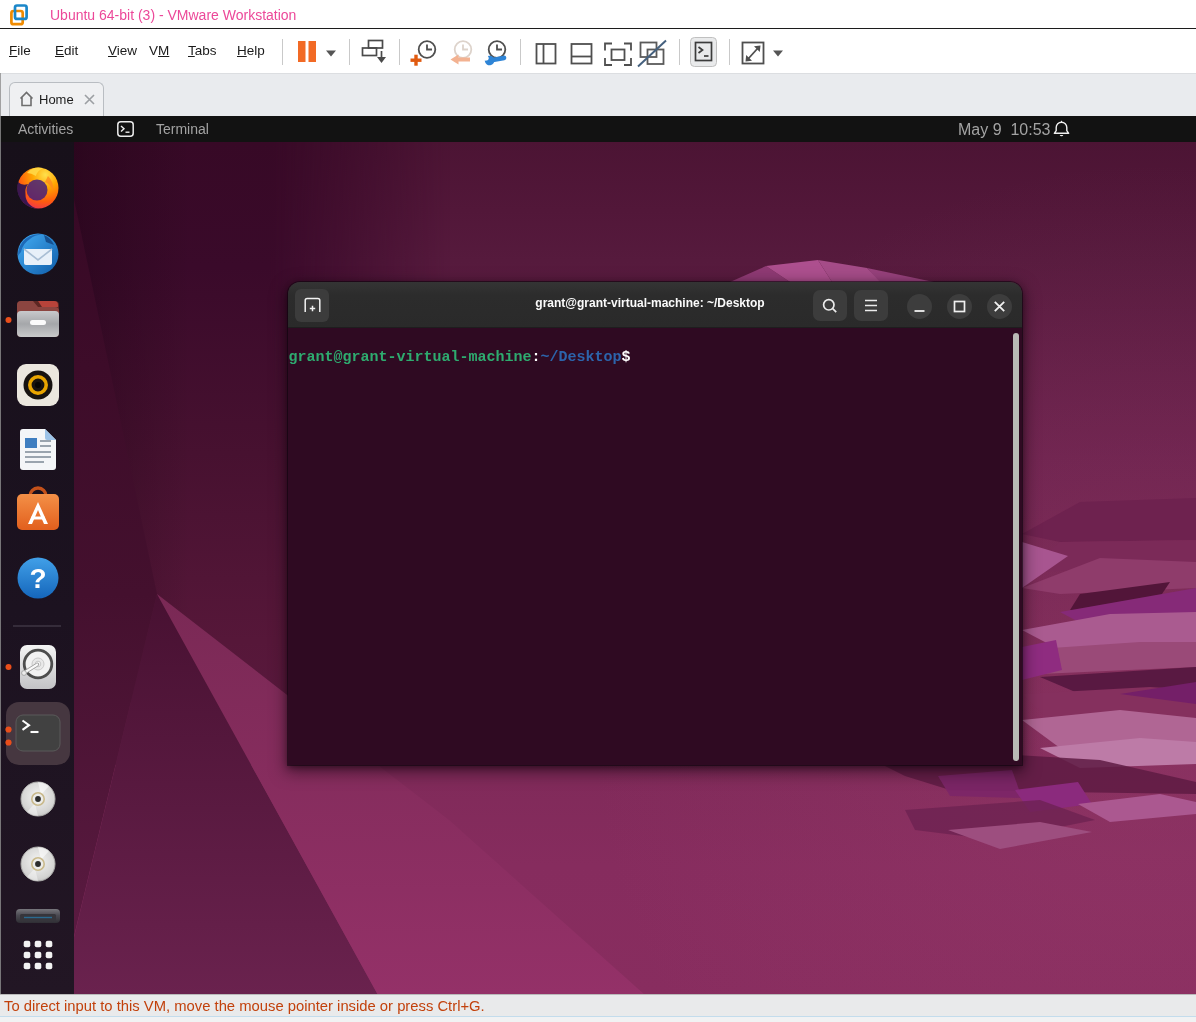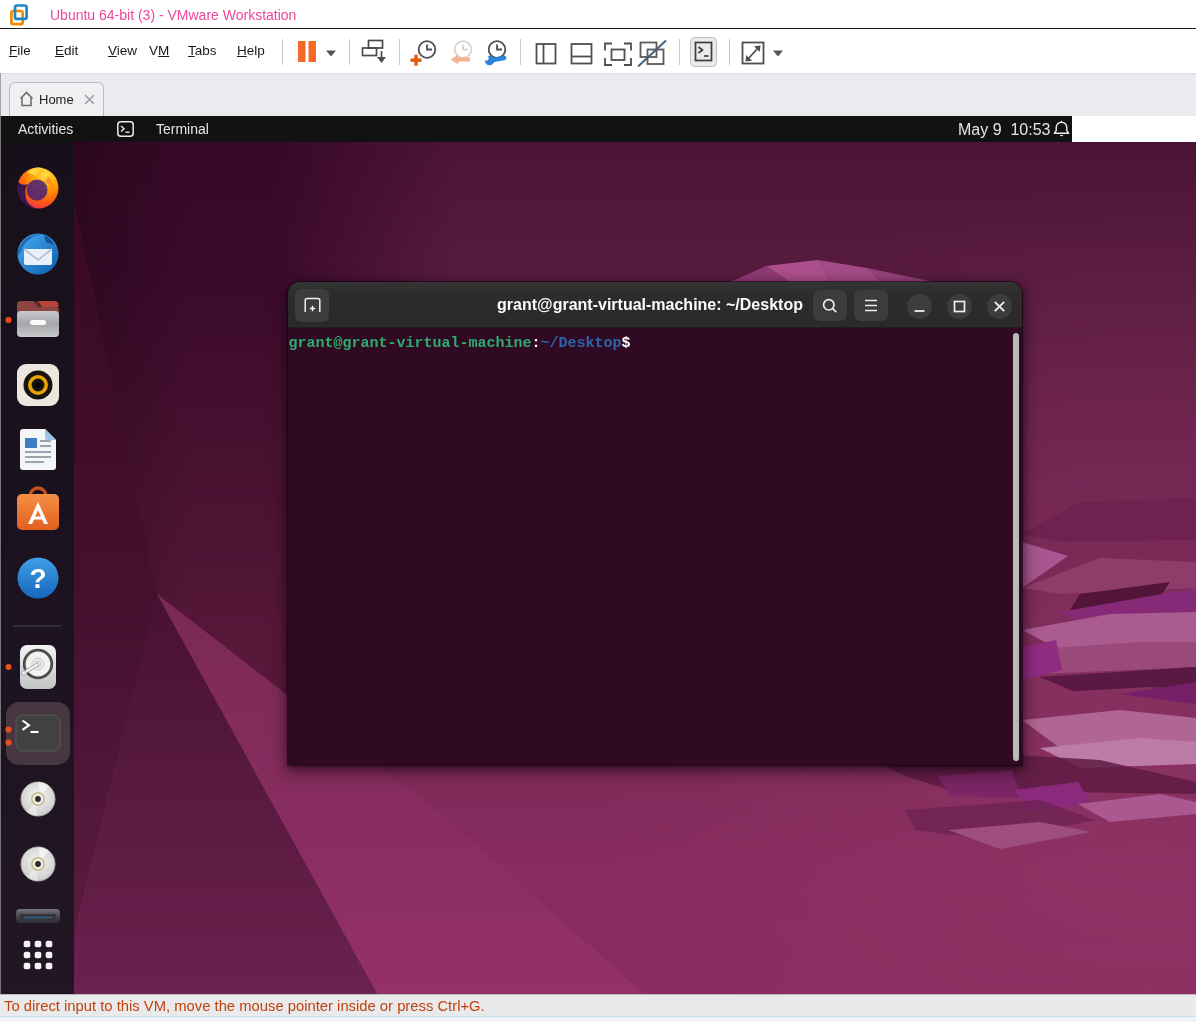--- a/index.html
+++ b/index.html
@@ -12,33 +12,33 @@
   #titleline{left:0;top:28px;width:1196px;height:1px;background:#1c1c1c;}
   #menubar{left:0;top:29px;width:1196px;height:44px;background:#fff;}
   .mi{position:absolute;top:14px;font-size:13.5px;color:#1a1a1a;}
   .msep{position:absolute;top:10px;width:1px;height:26px;background:#c9c9c9;}
   
   #tabbar{left:0;top:73px;width:1196px;height:43px;background:#e9ebee;border-top:1px solid #dcdee1;box-sizing:border-box;}
   .tab{position:absolute;box-sizing:border-box;border:1px solid #b9bdc2;border-bottom:none;border-radius:6px 6px 0 0;}
   #tabhome{left:9px;top:82px;width:95px;height:34px;background:#eff0f2;}
   #tabvm{left:112px;top:79px;width:176px;height:37px;background:#fff;}
   
-  #topbar{left:0;top:116px;width:1072px;height:26px;background:#121212;color:#e5e5e5;}
+  #topbar{left:0;top:116px;width:1196px;height:26px;background:#121212;color:#a3a3a3;}
   
   #wall{left:0;top:142px;width:1196px;height:852px;}
   
   #dock{left:0;top:142px;width:74px;height:852px;background:linear-gradient(180deg,#17101a 0%,#1c1220 55%,#221624 100%);}
   
   #term{left:288px;top:282px;width:734px;height:483px;border-radius:12px 12px 0 0;
      box-shadow:0 0 0 1px rgba(12,4,12,.55), 0 5px 16px 2px rgba(10,0,8,.5), 0 2px 6px rgba(0,0,0,.4);}
   #termtitle{left:0;top:0;width:734px;height:46px;background:linear-gradient(180deg,#343434,#2c2c2c 30%,#2a2a2a);border-radius:12px 12px 0 0;border-bottom:1px solid #1e1e1e;box-sizing:border-box;}
   #termbody{left:0;top:46px;width:734px;height:437px;background:#2f0a22;}
   .tbtn{position:absolute;background:#3c3c3c;border-radius:7px;}
   .tcirc{position:absolute;width:25px;height:25px;border-radius:50%;background:#3d3d3d;}
-  #prompt{left:0.5px;top:7px;font-family:"Liberation Mono",monospace;font-weight:bold;font-size:15px;white-space:pre;}
+  #prompt{left:0.5px;top:21px;font-family:"Liberation Mono",monospace;font-weight:bold;font-size:15px;white-space:pre;}
   #scrollbar{left:725px;top:5px;width:6px;height:428px;background:#b9bab6;border-radius:3px;}
   
   #statusbar{left:0;top:994px;width:1196px;height:28px;background:#e9eaeb;border-top:1px solid #b9b9b9;box-sizing:border-box;}
   #statustext{left:4px;top:998px;font-size:14.8px;color:#c2410c;}
 </style>
 </head>
 <body>
 <div id="page">
 
   <div id="titlebar" class="abs"></div>
@@ -423,21 +423,21 @@
   </svg>
 
   <div id="term" class="abs">
     <div id="termtitle" class="abs">
       <div class="tbtn" style="left:7px;top:7px;width:34px;height:33px;border-radius:6px"></div>
       <svg class="abs" style="left:15px;top:14px" width="19" height="19" viewBox="0 0 19 19">
         <path d="M2.2,16 V4.6 q0,-2 2,-2 h10.6 q2,0 2,2 V16" fill="none" stroke="#f2f2f2" stroke-width="1.5"></path>
         <rect x="5.5" y="8.5" width="8" height="8" fill="#3d3d3d"></rect>
         <path d="M9.5,9.8 v5.4 M6.8,12.5 h5.4" stroke="#f2f2f2" stroke-width="1.5"></path>
       </svg>
-      <div class="abs" style="left:0;width:724px;top:14px;text-align:center;font-size:16px;font-weight:bold;color:#fbfbfb">grant@grant-virtual-machine: ~/Desktop</div>
+      <div class="abs" style="left:0;width:724px;top:14px;text-align:center;font-size:12px;font-weight:bold;color:#fbfbfb">grant@grant-virtual-machine: ~/Desktop</div>
       <div class="tbtn" style="left:525px;top:8px;width:34px;height:31px"></div>
       <svg class="abs" style="left:533px;top:15px" width="18" height="18" viewBox="0 0 18 18">
         <circle cx="7.8" cy="7.8" r="5.2" fill="none" stroke="#ececec" stroke-width="1.7"></circle>
         <line x1="11.7" y1="11.7" x2="15.2" y2="15.2" stroke="#ececec" stroke-width="1.7"></line>
       </svg>
       <div class="tbtn" style="left:566px;top:8px;width:34px;height:31px"></div>
       <svg class="abs" style="left:575px;top:16px" width="16" height="15" viewBox="0 0 16 15">
         <path d="M2,2.5 h12 M2,7.5 h12 M2,12.5 h12" stroke="#ececec" stroke-width="1.7"></path>
       </svg>
       <div class="tcirc" style="left:618.5px;top:11.5px"></div>

